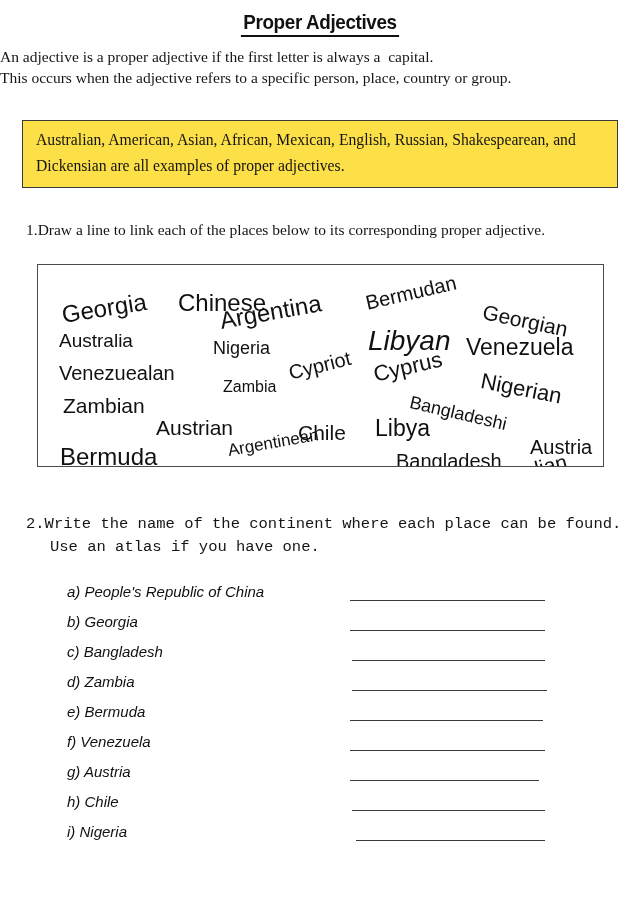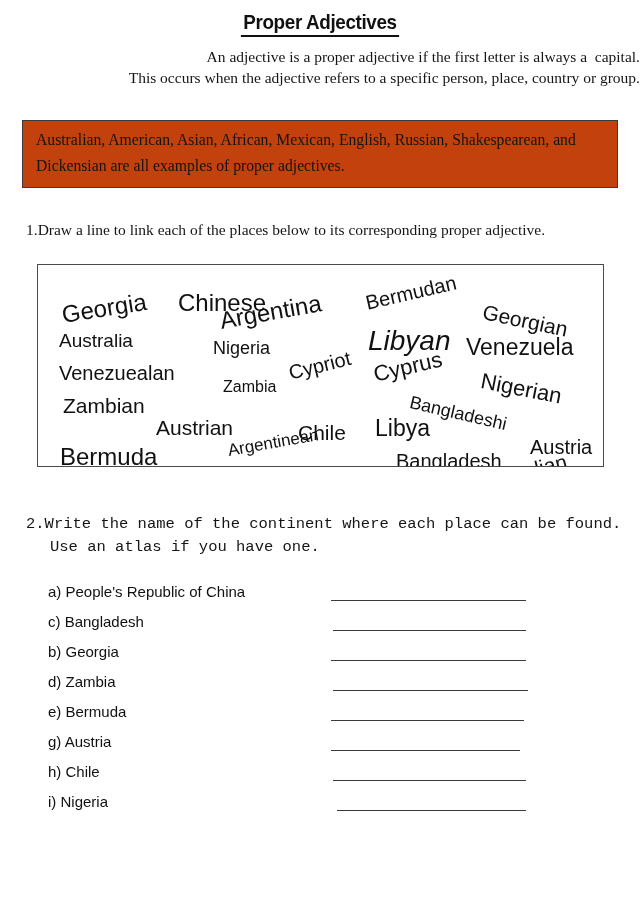--- a/index.html
+++ b/index.html
@@ -38,37 +38,37 @@
     padding: 0 3px 1px 3px;
     line-height: 1.15;
   }
 
   
   #intro-block {
     position: absolute;
     top: 46px;
     left: 0;
     width: 640px;
-    text-align: right;
+    text-align: left;
     font-size: 15.5px;
     line-height: 21px;
     color: #151515;
   }
   #intro-block .intro-line { display: block; white-space: pre; }
 
   
   #examples-box {
     position: absolute;
     left: 22px;
     top: 120px;
     width: 596px;
     height: 68px;
     border: 1.6px solid #3b3b3b;
     box-sizing: border-box;
-    background: #c2410c;
+    background: #fde047;
   }
   #examples-box .ex-text {
     position: absolute;
     left: 13px;
     top: 6px;
     right: 8px;
     font-size: 16.5px;
     line-height: 26px;
     transform: scaleX(0.95);
     transform-origin: left top;
@@ -116,23 +116,24 @@
     font-size: 15.5px;
     line-height: 23px;
     color: #151515;
   }
   #q2-prompt .q2-line { display: block; white-space: nowrap; font-family: Liberation Mono, monospace; }
   #q2-prompt .q2-line.indent { padding-left: 24px; }
 
   
   #answer-list {
     position: absolute;
-    left: 48px;
+    left: 67px;
     top: 582px;
     width: 480px;
+    font-style: italic;
   }
   .answer-row {
     position: relative;
     height: 30px;
   }
   .answer-label {
     position: absolute;
     left: 0;
     top: 0;
     font-family: "Liberation Sans", "DejaVu Sans", sans-serif;
@@ -200,36 +201,40 @@
   <span class="q2-line">2.Write the name of the continent where each place can be found.</span>
   <span class="q2-line indent">Use an atlas if you have one.</span>
 </div>
 
 <div id="answer-list">
     <div class="answer-row">
       <span class="answer-label">a) People's Republic of China</span>
       <span class="answer-blank" style="left: 283px; width: 195px;"></span>
     </div>
     <div class="answer-row">
+      <span class="answer-label">b) Georgia</span>
+      <span class="answer-blank" style="left: 283px; width: 195px;"></span>
+    </div>
+    <div class="answer-row">
       <span class="answer-label">c) Bangladesh</span>
       <span class="answer-blank" style="left: 285px; width: 193px;"></span>
     </div>
     <div class="answer-row">
-      <span class="answer-label">b) Georgia</span>
-      <span class="answer-blank" style="left: 283px; width: 195px;"></span>
-    </div>
-    <div class="answer-row">
       <span class="answer-label">d) Zambia</span>
       <span class="answer-blank" style="left: 285px; width: 195px;"></span>
     </div>
     <div class="answer-row">
       <span class="answer-label">e) Bermuda</span>
       <span class="answer-blank" style="left: 283px; width: 193px;"></span>
     </div>
     <div class="answer-row">
+      <span class="answer-label">f) Venezuela</span>
+      <span class="answer-blank" style="left: 283px; width: 195px;"></span>
+    </div>
+    <div class="answer-row">
       <span class="answer-label">g) Austria</span>
       <span class="answer-blank" style="left: 283px; width: 189px;"></span>
     </div>
     <div class="answer-row">
       <span class="answer-label">h) Chile</span>
       <span class="answer-blank" style="left: 285px; width: 193px;"></span>
     </div>
     <div class="answer-row">
       <span class="answer-label">i) Nigeria</span>
       <span class="answer-blank" style="left: 289px; width: 189px;"></span>

